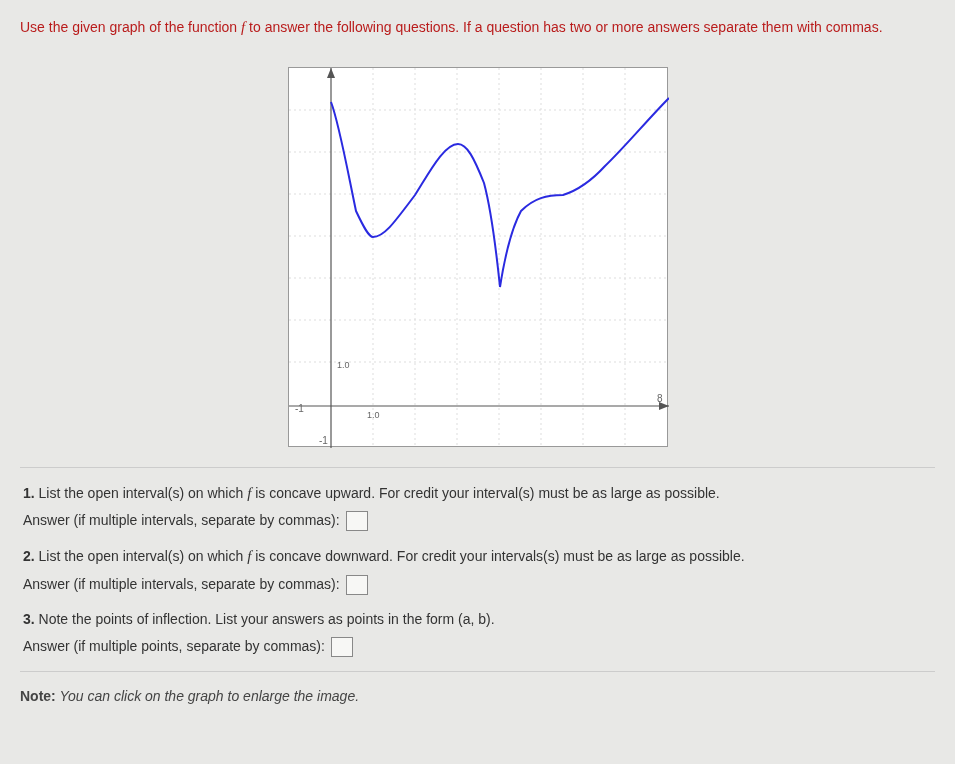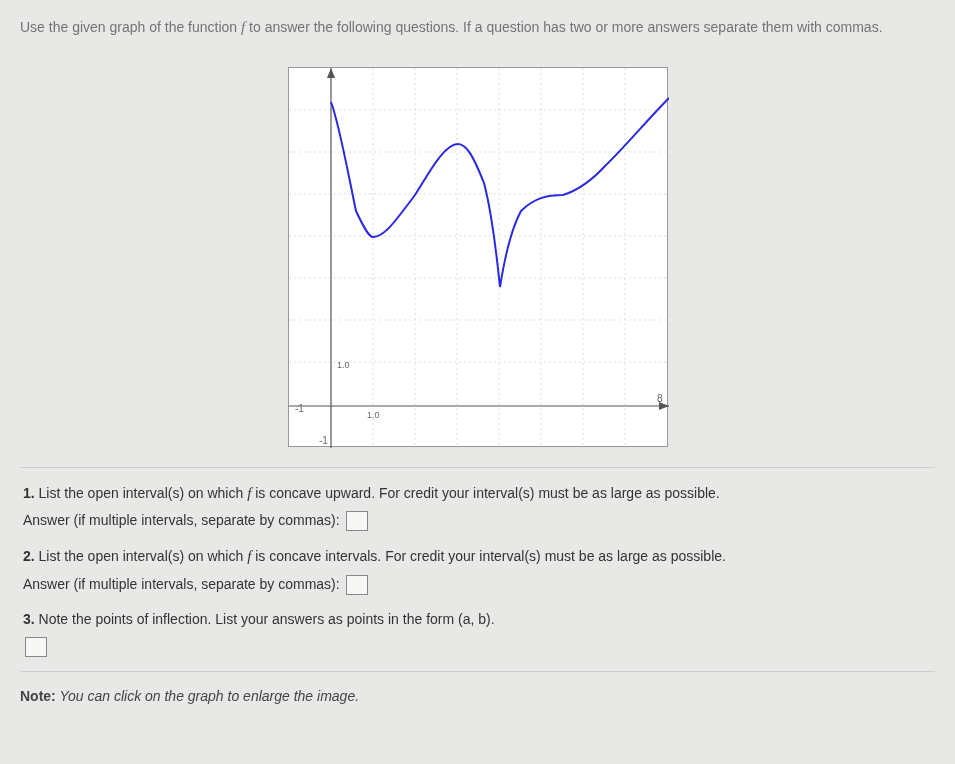--- a/index.html
+++ b/index.html
@@ -10,21 +10,21 @@
     body {
       font-family: Arial, Helvetica, sans-serif;
       background: #e8e8e6;
       color: #333;
       padding: 16px 20px;
       font-size: 14px;
       line-height: 1.5;
     }
     .instructions {
       margin-bottom: 28px;
-      color: #737373;
+      color: #b91c1c;
     }
     .instructions .fn {
       font-family: 'Times New Roman', serif;
       font-style: italic;
       font-size: 15px;
     }
     .graph-wrap {
       display: flex;
       justify-content: center;
       margin: 8px 0 20px 0;
@@ -144,30 +144,31 @@
 
 <div class="question">
   <span class="num">1.</span><span> List the open interval(s) on which </span><span class="fn">f</span><span> is concave upward. For credit your interval(s) must be as large as possible.</span>
   <div class="answer-line">
     <span>Answer (if multiple intervals, separate by commas):</span>
     <input type="text" class="answer-input" style="">
   </div>
 </div>
 
 <div class="question">
-  <span class="num">2.</span><span> List the open interval(s) on which </span><span class="fn">f</span><span> is concave intervals. For credit your interval(s) must be as large as possible.</span>
+  <span class="num">2.</span><span> List the open interval(s) on which </span><span class="fn">f</span><span> is concave downward. For credit your intervals(s) must be as large as possible.</span>
   <div class="answer-line">
     <span>Answer (if multiple intervals, separate by commas):</span>
     <input type="text" class="answer-input" style="">
   </div>
 </div>
 
 <div class="question">
   <span class="num">3.</span><span> Note the points of inflection. </span><span class="bold">List your answers as points in the form (a, b).</span>
   <div class="answer-line">
+    <span>Answer (if multiple points, separate by commas):</span>
     <input type="text" class="answer-input" style="">
   </div>
 </div>
 
 <hr class="divider">
 
 <div class="note">
   <span class="label">Note:</span><span class="italic"> You can click on the graph to enlarge the image.</span>
 </div>
 

